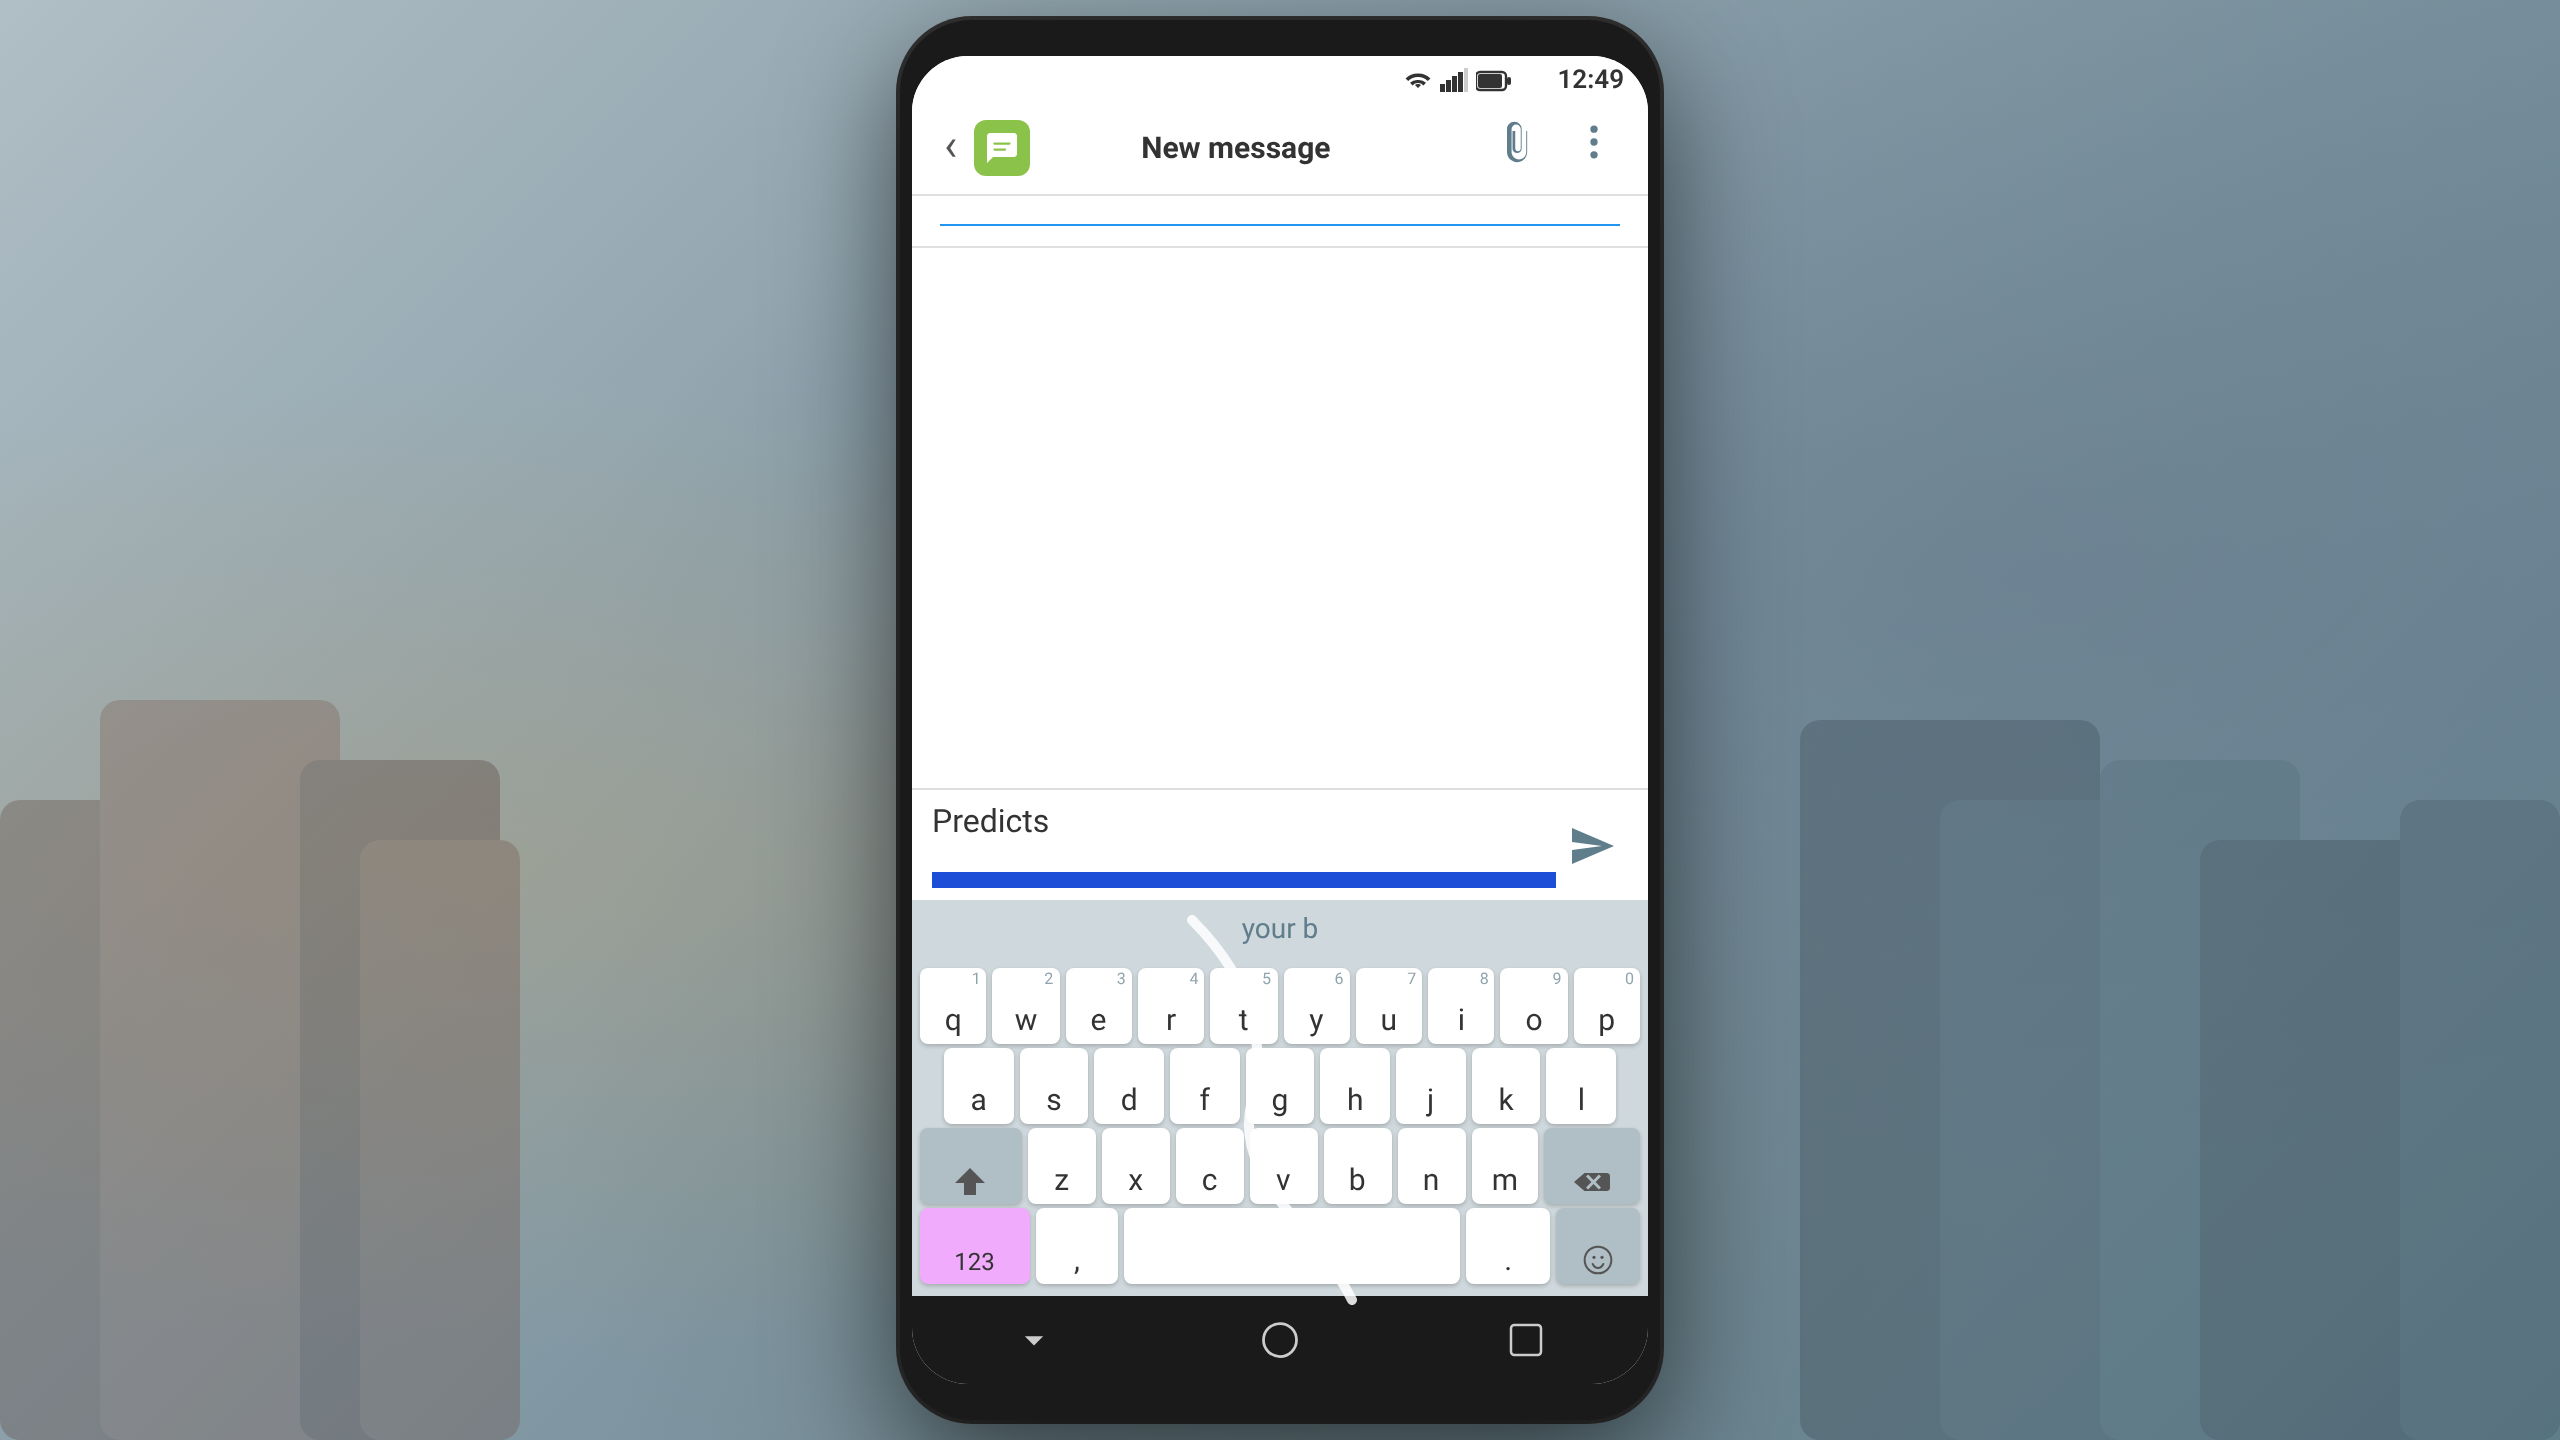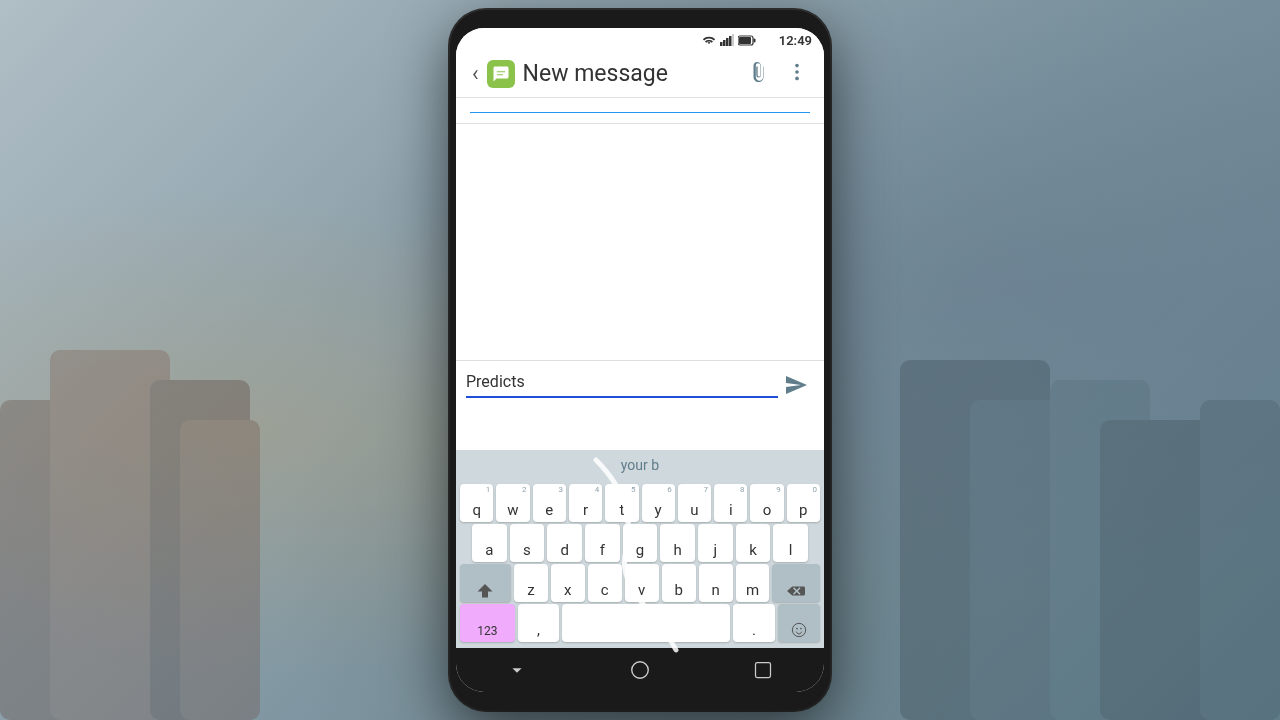--- a/index.html
+++ b/index.html
@@ -110,23 +110,24 @@
     }
 
     .app-bar .app-icon svg {
       width: 18px;
       height: 18px;
       fill: #fff;
     }
 
     .app-bar .title {
       flex: 1;
-      font-size: 23px;
-      font-weight: 400;
+      font-size: 15px;
+      font-weight: 700;
       color: #333;
+      margin-left: 48px;
     }
 
     .app-bar .action-btn {
       color: #555;
       font-size: 18px;
       padding: 4px 8px;
       cursor: pointer;
     }
 
     
@@ -183,21 +184,20 @@
     .suggestion-strip {
       background: #cfd8dc;
       padding: 6px 10px;
       font-size: 13px;
       color: #607d8b;
       text-align: center;
       min-height: 30px;
       display: flex;
       align-items: center;
       justify-content: center;
-      margin-top: 41px;
     }
 
     
     .keyboard {
       background: #cfd8dc;
       padding: 2px 0 4px;
     }
 
     .keyboard-row {
       display: flex;
@@ -365,21 +365,21 @@
       </span>
     </div>
 
     <div class="to-field">
       <div class="to-underline"></div>
     </div>
 
     <div class="message-area"></div>
 
     <div class="prediction-bar">
-      <div style="flex:1;border-bottom:2px solid #1d4ed8;padding-bottom:5px;">
+      <div style="flex:1;border-bottom:8px solid #1d4ed8;padding-bottom:16px;">
         <span style="font-size:16px;color:#333;">Predicts</span>
       </div>
       <div class="send-btn">
         <svg width="24" height="24" viewBox="0 0 24 24">
           <path d="M2 21l21-9L2 3v7l15 2-15 2z" fill="#607d8b"></path>
         </svg>
       </div>
     </div>
 
     <div class="suggestion-strip">

